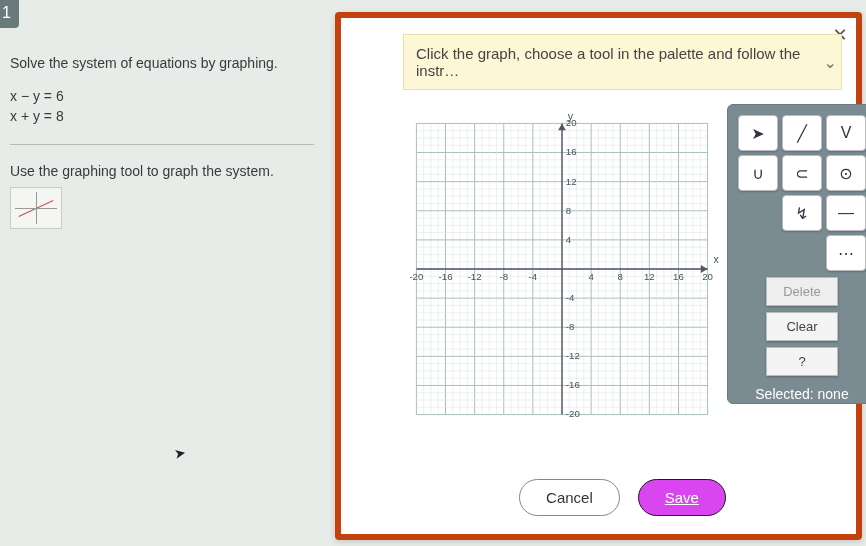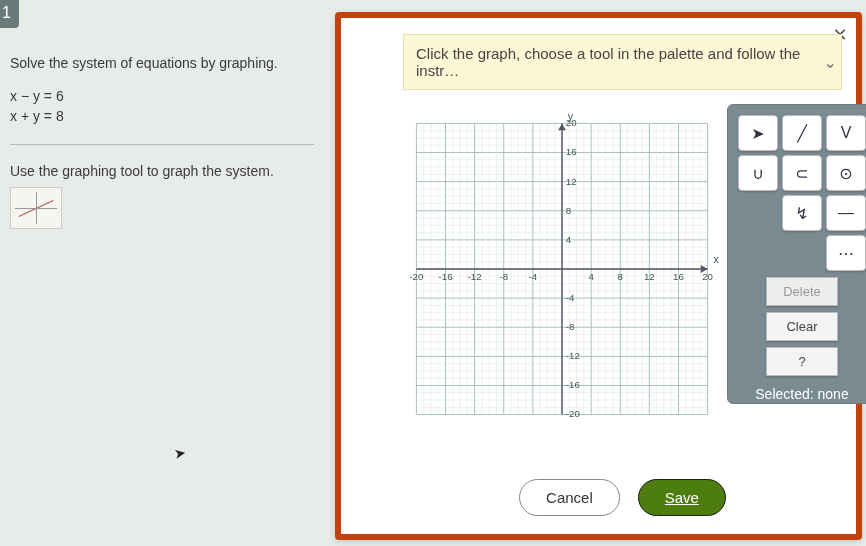--- a/index.html
+++ b/index.html
@@ -132,21 +132,21 @@
   }
   .button-row {
     display:flex; gap:18px; justify-content:center;
     padding: 14px 0 18px 0;
   }
   .btn {
     padding: 9px 26px; border-radius: 22px; font-size:15px;
     cursor:pointer; border:1px solid #888;
   }
   .btn-cancel { background:#fff; color:#333;text-align:center; }
-  .btn-save   { background:#4d7c0f; color:#fff; border-color:#1c1c1c;text-decoration:underline; }
+  .btn-save   { background:#d946ef; color:#fff; border-color:#1c1c1c;text-decoration:underline; }
 </style>
 </head>
 <body>
 
 <div class="top-indicator">1</div>
 
 <div class="left-panel">
   <p class="question-text">Solve the system of equations by graphing.</p>
   <div class="equations">
     <div>x − y = 6</div>

